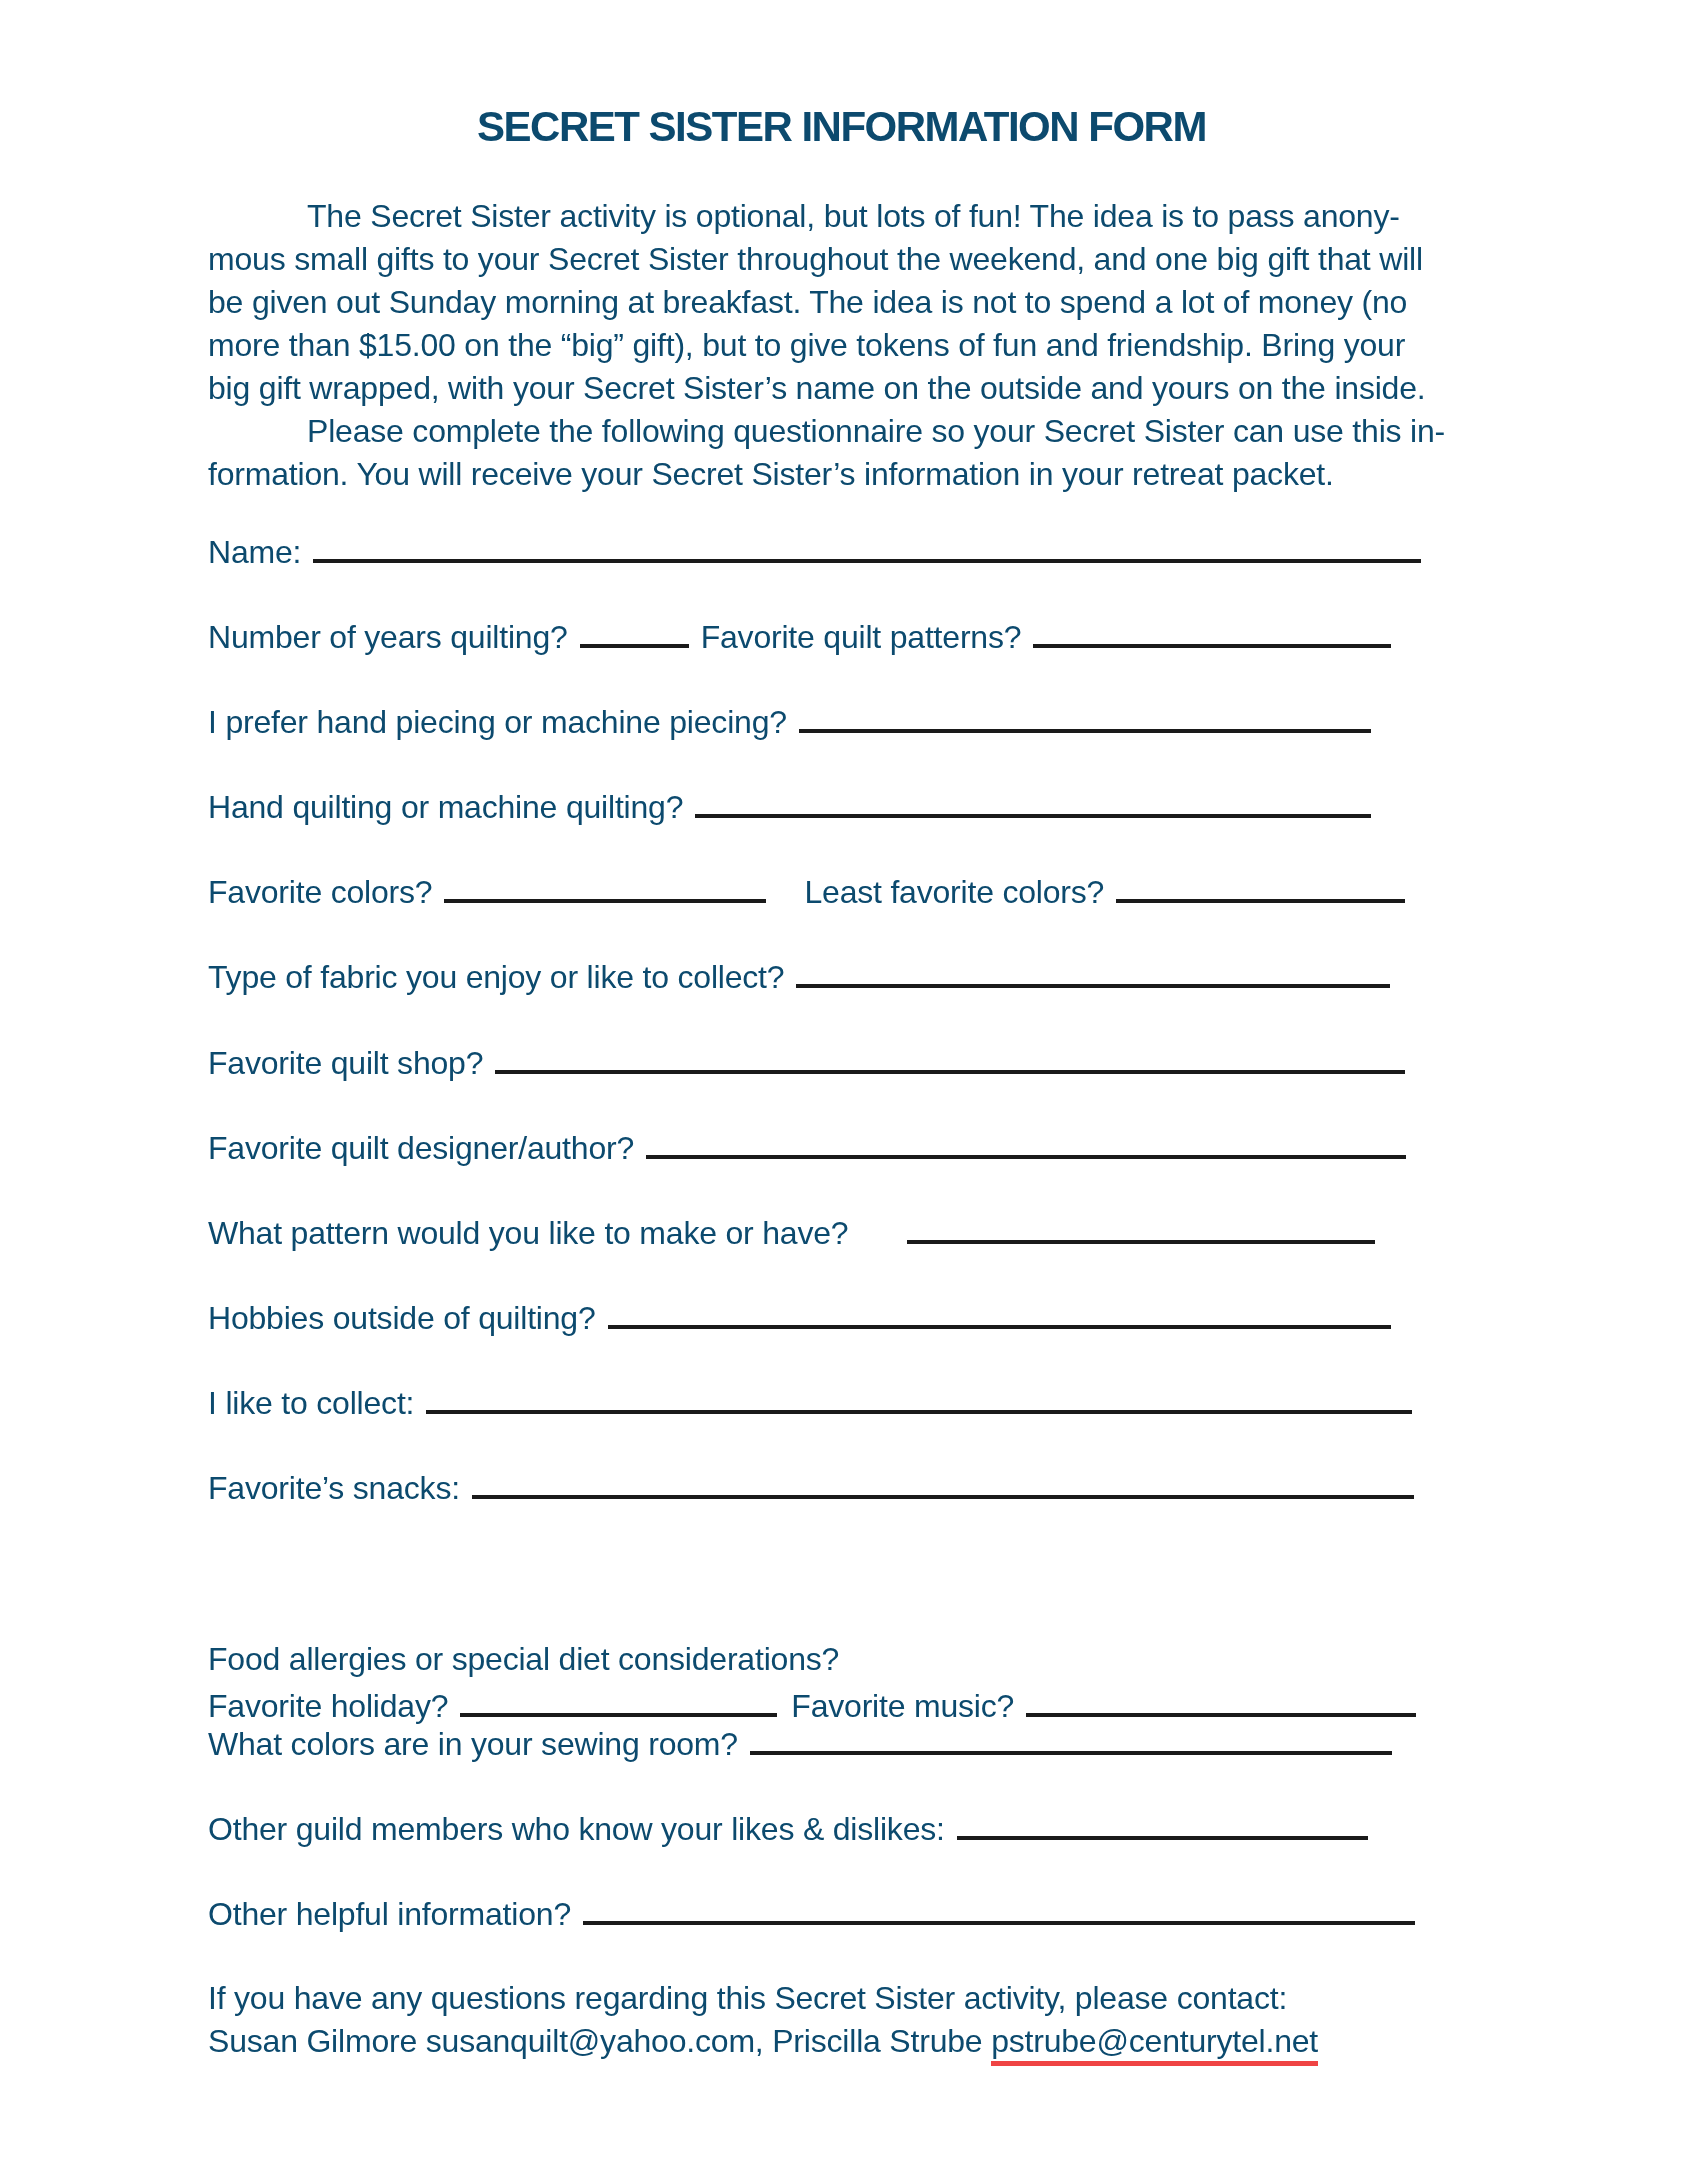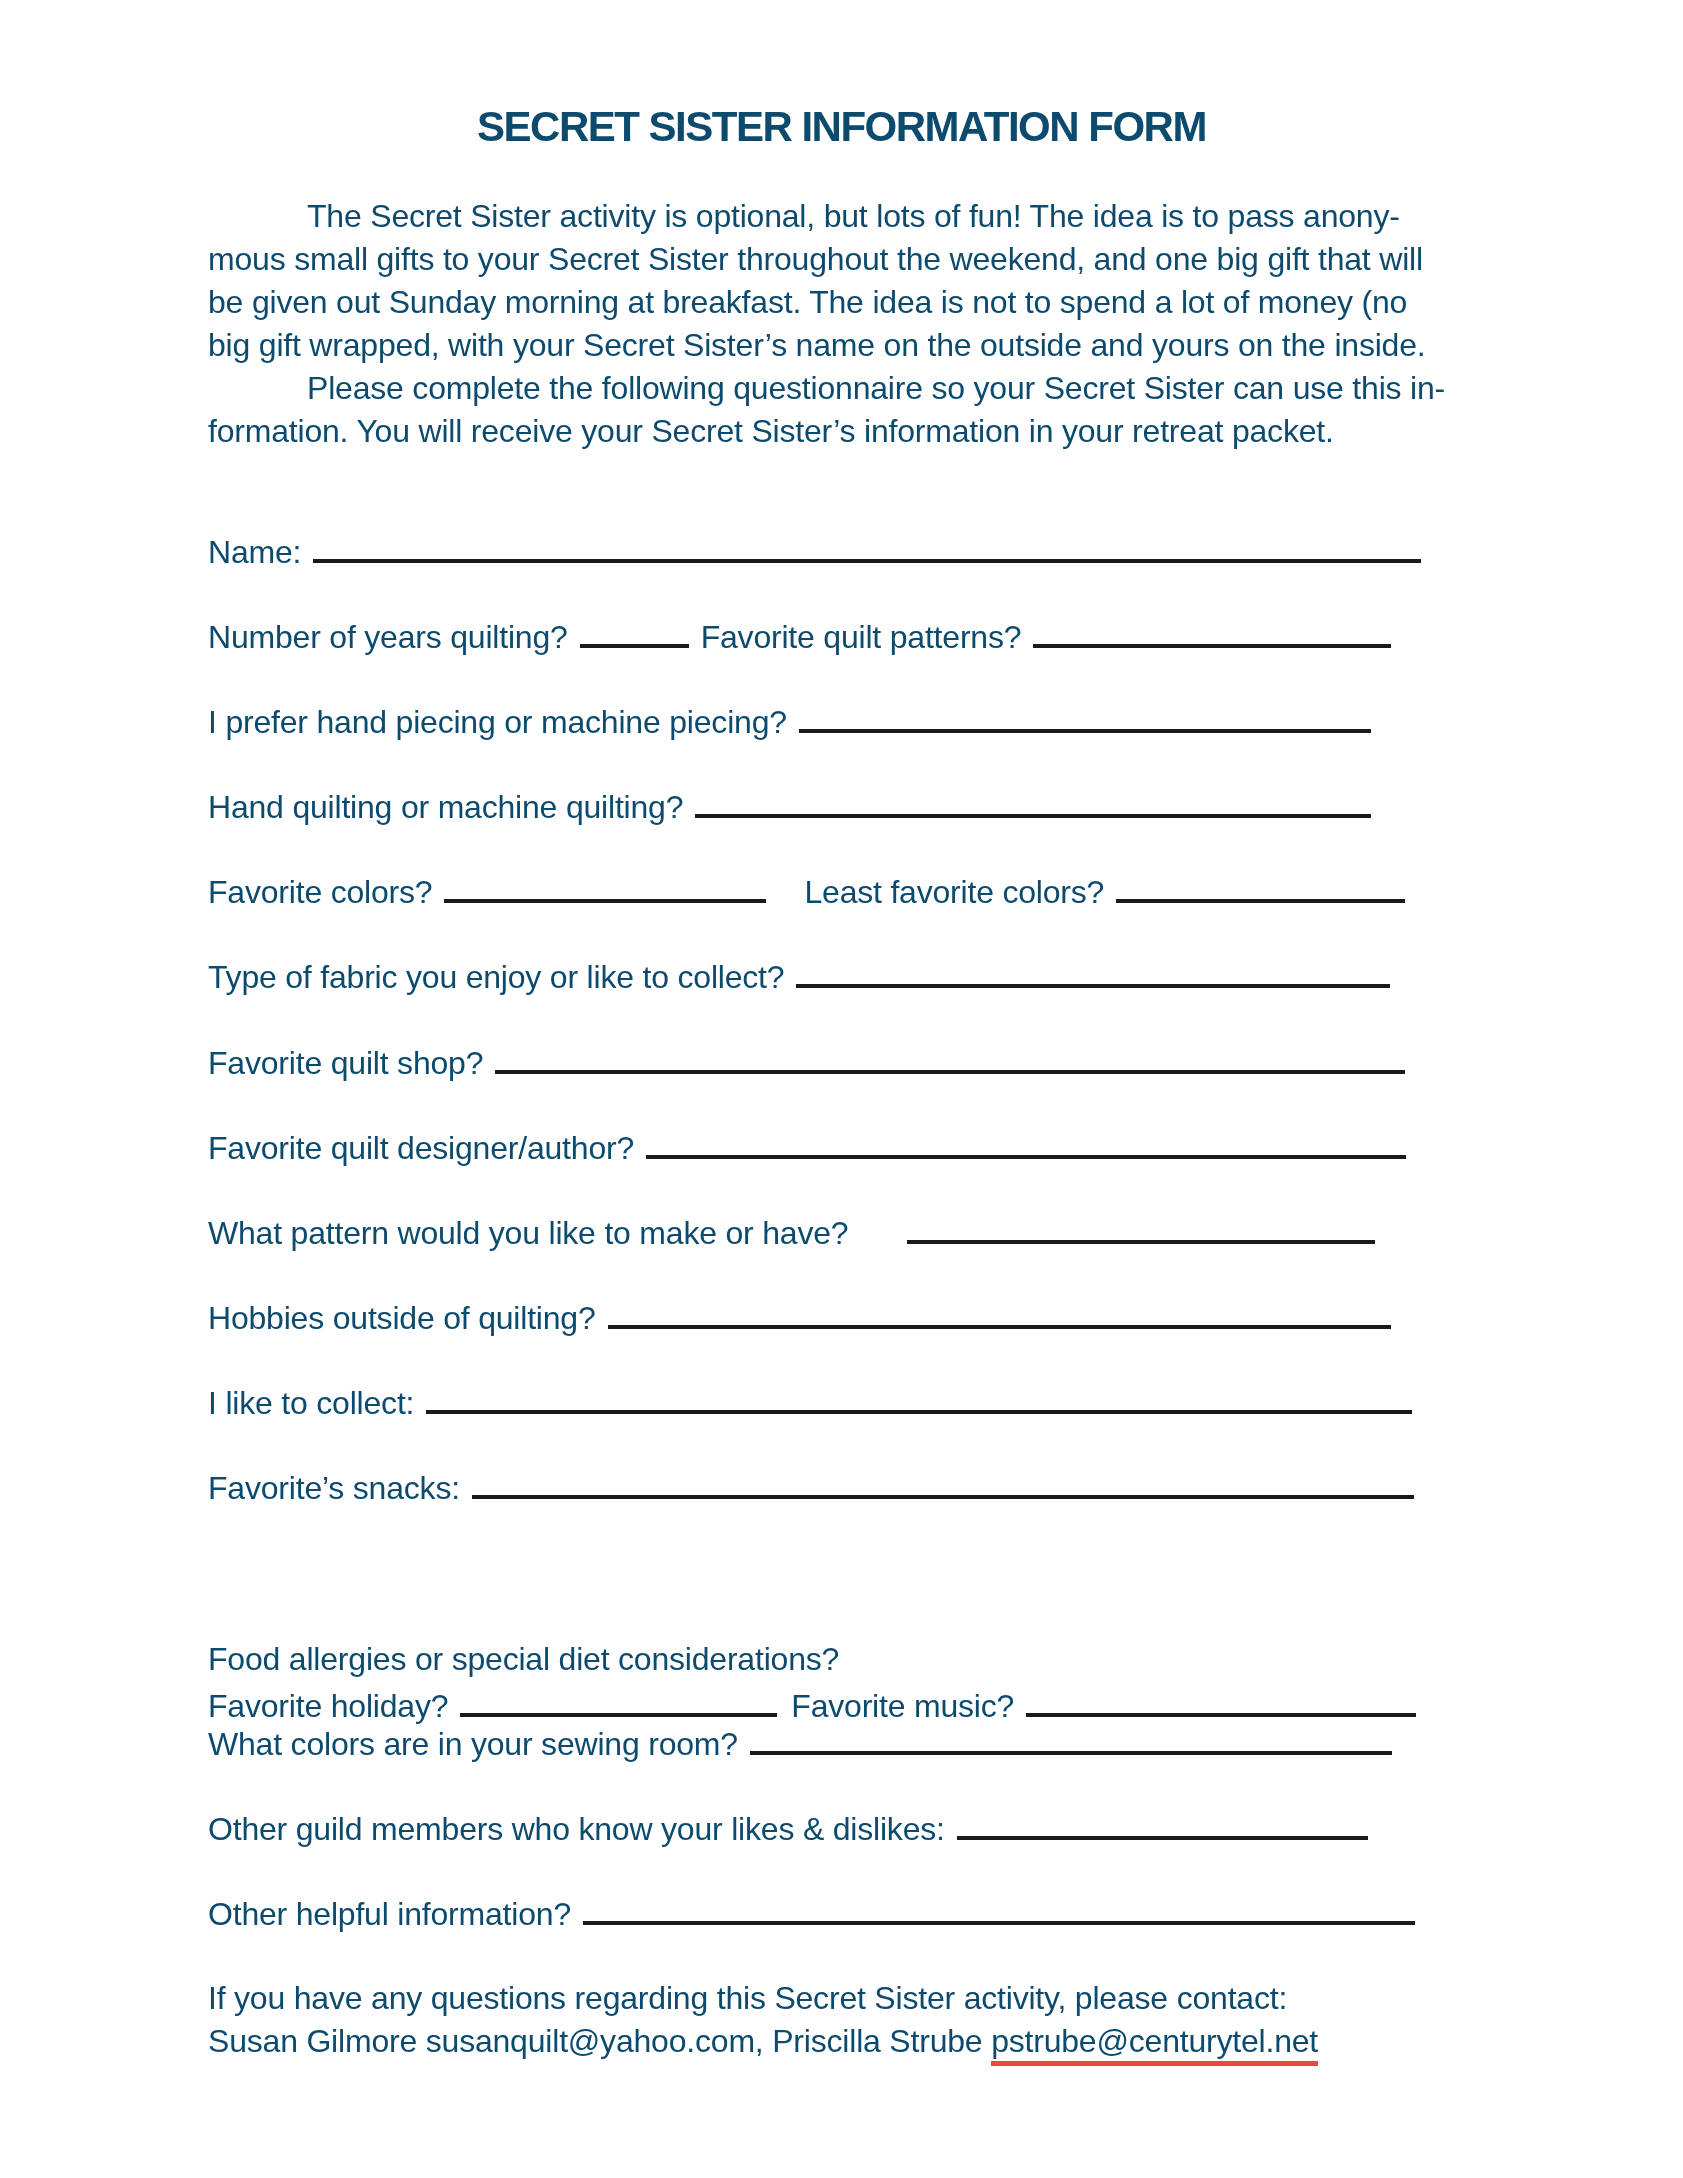--- a/index.html
+++ b/index.html
@@ -35,20 +35,21 @@
 <body>
 
 <div class="page">
 
   <div class="title">SECRET SISTER INFORMATION FORM</div>
 
   <div class="intro">
     <div class="ln ind">The Secret Sister activity is optional, but lots of fun! The idea is to pass anony-</div>
     <div class="ln">mous small gifts to your Secret Sister throughout the weekend, and one big gift that will</div>
     <div class="ln">be given out Sunday morning at breakfast. The idea is not to spend a lot of money (no</div>
+    <div class="ln">more than $15.00 on the “big” gift), but to give tokens of fun and friendship. Bring your</div>
     <div class="ln">big gift wrapped, with your Secret Sister’s name on the outside and yours on the inside.</div>
     <div class="ln ind">Please complete the following questionnaire so your Secret Sister can use this in-</div>
     <div class="ln">formation. You will receive your Secret Sister’s information in your retreat packet.</div>
   </div>
 
   <div class="row" style="left:208px;top:530px;width:1213px;">
     <span class="lbl">Name:</span>
     <span class="bl grow"></span>
   </div>
 

